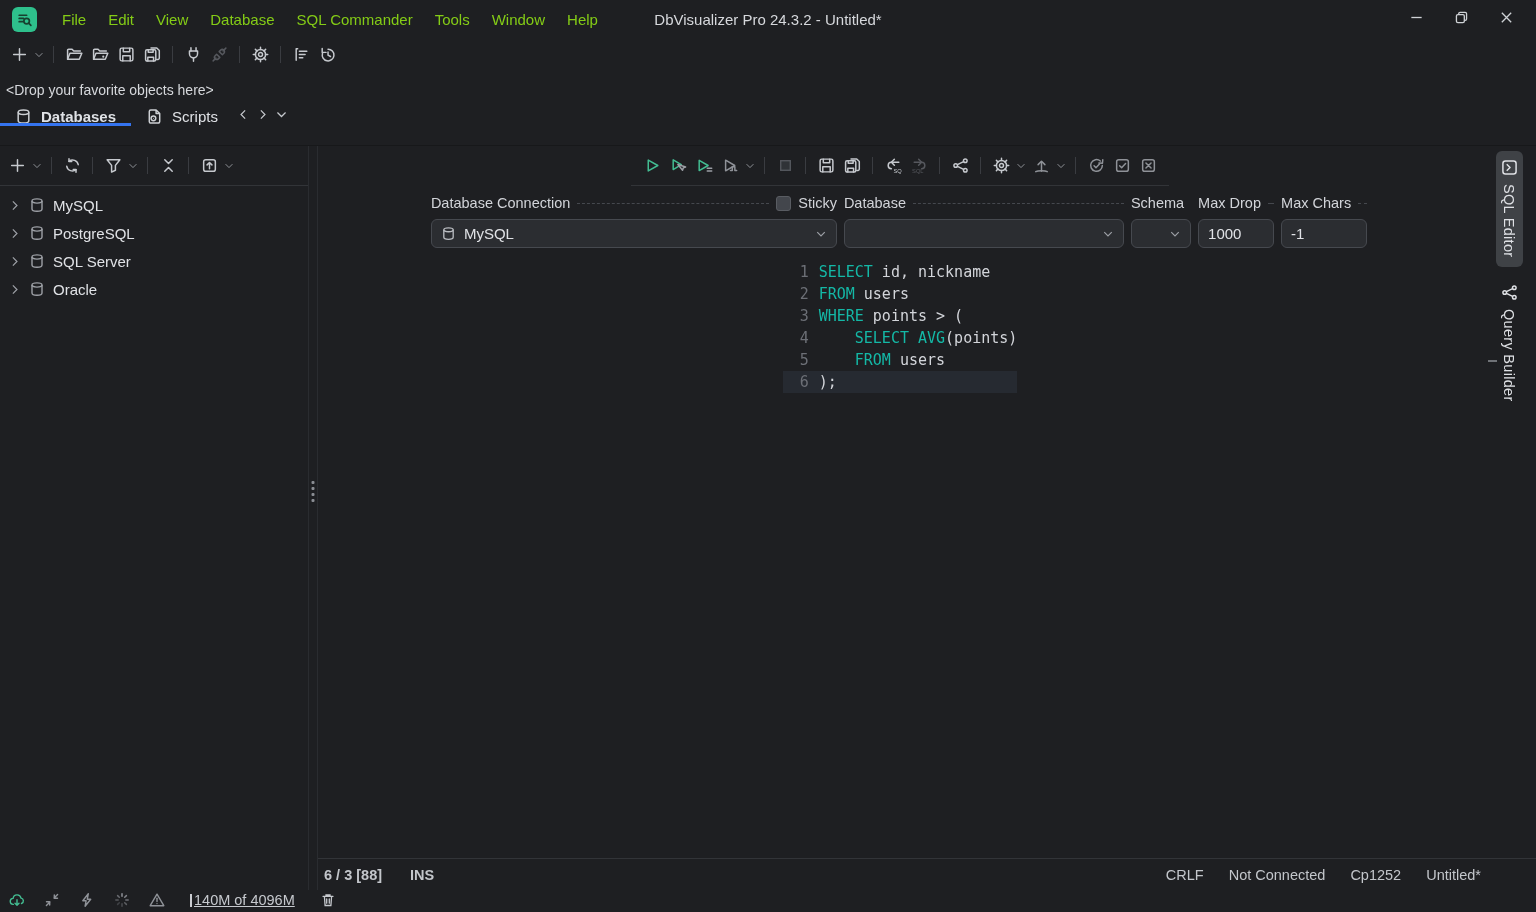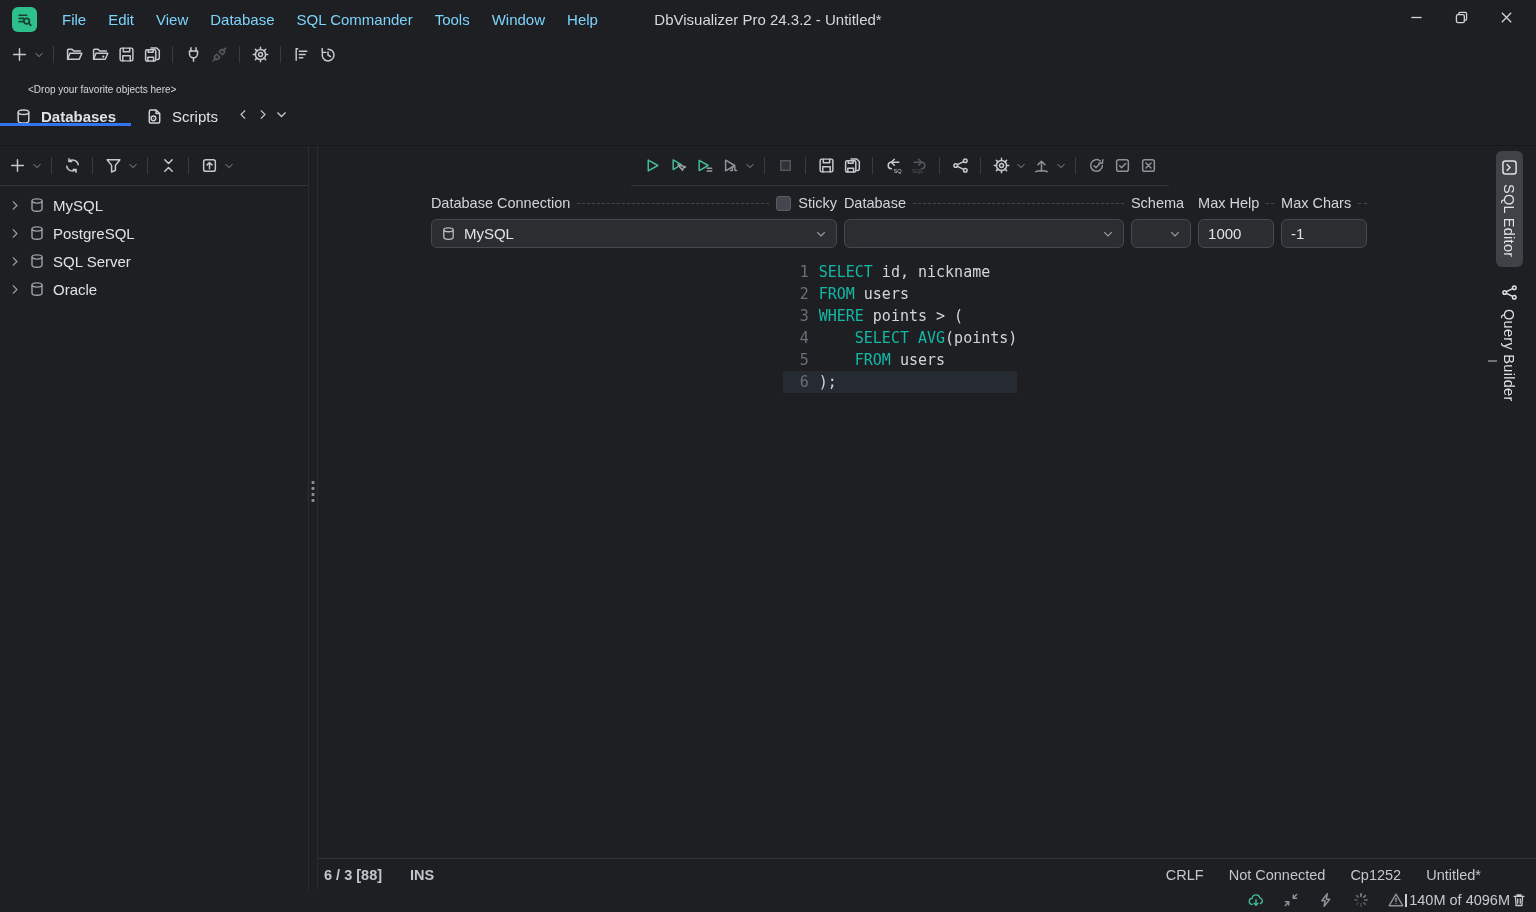--- a/index.html
+++ b/index.html
@@ -5,35 +5,35 @@
   * { margin:0; padding:0; box-sizing:border-box; }
   html,body { width:1536px; height:912px; overflow:hidden; background:#1e1f22;
     font-family:"Liberation Sans", sans-serif; color:#dfe1e5; }
   .app { width:1536px; height:912px; display:flex; flex-direction:column; }
 
   
   .titlebar { height:38px; display:flex; align-items:center; padding:0 10px; position:relative; flex-shrink:0; }
   .logo { width:25px; height:25px; border-radius:6px; background:#2ec08c; display:flex; align-items:center; justify-content:center; margin:0 14px 0 2px; }
   .logo svg { width:17px; height:17px; }
   .menubar { display:flex; align-items:center; }
-  .menu-item { padding:0 11px; font-size:15px; color:#7dd3fc; cursor:default; }
+  .menu-item { padding:0 11px; font-size:15px; color:#84cc16; cursor:default; }
   .wtitle { position:absolute; left:50%; transform:translateX(-50%); color:#d6d8dc; font-size:15px; }
   .win-controls { margin-left:auto; display:flex; gap:30px; padding-right:12px; color:#cfd2d6; align-items:center; }
   .win-controls svg { width:15px; height:15px; }
 
   
   .main-toolbar { height:33px; display:flex; align-items:center; padding:0 6px; flex-shrink:0; }
   .tbtn { min-width:26px; height:26px; display:flex; align-items:center; justify-content:center; border-radius:4px; color:#c6c9ce; }
   .tbtn svg { width:17px; height:17px; }
   .tchev { min-width:14px; }
   .tchev svg { width:10px; height:10px; color:#9da0a6; }
   .tsep { width:1px; height:17px; background:#3a3c41; margin:0 7px; }
   .green { color:#43bd92; } .dis { color:#56585e; } .dim { color:#8f9298; }
 
-  .favorites { height:37px; display:flex; align-items:center; padding:0 28px; font-size:10px; color:#d6d8dc; flex-shrink:0; }
+  .favorites { height:37px; display:flex; align-items:center; padding:0 6px; font-size:14px; color:#d6d8dc; flex-shrink:0; }
 
   
   .tabrow { height:38px; display:flex; align-items:stretch; border-bottom:1px solid #17181a; flex-shrink:0; }
   .left-tabs { width:318px; display:flex; align-items:flex-start; flex-shrink:0; }
   .tab { display:flex; align-items:center; gap:9px; padding:0 15px; position:relative; font-size:15px; color:#dfe1e5; }
   .tab.active { font-weight:bold; }
   .tab.active::after { content:""; position:absolute; left:0; right:0; bottom:-1px; height:3px; background:#3574f0; }
   .tab svg { width:17px; height:17px; color:#cdd0d4; }
   .navchevs { display:flex; align-items:center; gap:6px; color:#c6c9ce; margin-left:4px; }
   .navchevs span { display:flex; }
@@ -84,21 +84,21 @@
   .striptab { display:flex; flex-direction:column; align-items:center; gap:8px; padding:8px 5px 10px; border-radius:6px; color:#dfe1e5; margin-bottom:9px; }
   .striptab.active { background:#3f4246; }
   .striptab svg { width:17px; height:17px; }
   .vtext { writing-mode:vertical-rl; font-size:14.5px; letter-spacing:.3px; }
   .scrollmark { position:absolute; left:6px; top:214px; width:9px; height:2px; background:#6f7277; }
 
   
   .editor-status { height:32px; display:flex; align-items:center; border-top:1px solid #323438; font-size:14.5px; color:#c3c6cb; padding:0 55px 0 6px; flex-shrink:0; }
   .es-left { display:flex; gap:28px;font-weight:bold; }
   .es-right { margin-left:auto; display:flex; gap:25px; }
-  .app-statusbar { height:22px; display:flex; align-items:center; justify-content:flex-end; gap:0; padding:0 8px 2px; font-size:14.5px; color:#c6c9ce; flex-shrink:0; }
+  .app-statusbar { height:22px; display:flex; align-items:center; justify-content:flex-start; gap:24px; padding:0 8px 2px; font-size:14.5px; color:#c6c9ce; flex-shrink:0;text-decoration:underline; }
   .app-statusbar .tbtn { min-width:18px; height:18px; }
   .app-statusbar .tbtn svg { width:16px; height:16px; }
   .memwrap { display:flex; align-items:center; gap:2px; }
   .membar { width:2px; height:13px; background:#caccd1; }
 </style>
 </head>
 <body>
 
 <div class="app">
 
@@ -545,21 +545,21 @@
                 <span class="spacer"></span>
                 <span class="cv">
                     <svg viewBox="0 0 16 16" fill="none" stroke="currentColor" stroke-width="1.6">
                       <path d="M3 5.5l5 5 5-5"></path>
                     </svg>
                   </span>
               </div>
             </div>
             <div class="fgroup">
               <div class="flabel">
-                <span>Max Help</span>
+                <span>Max Drop</span>
                 <span class="dash"></span>
               </div>
               <input class="tinput" value="1000" style="">
             </div>
             <div class="fgroup">
               <div class="flabel">
                 <span>Max Chars</span>
                 <span class="dash"></span>
               </div>
               <input class="tinput" value="-1" style="">

